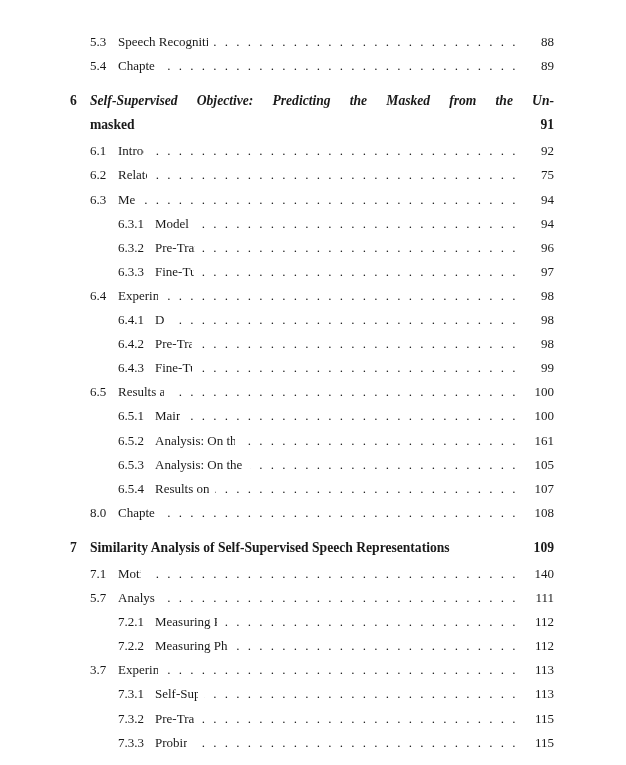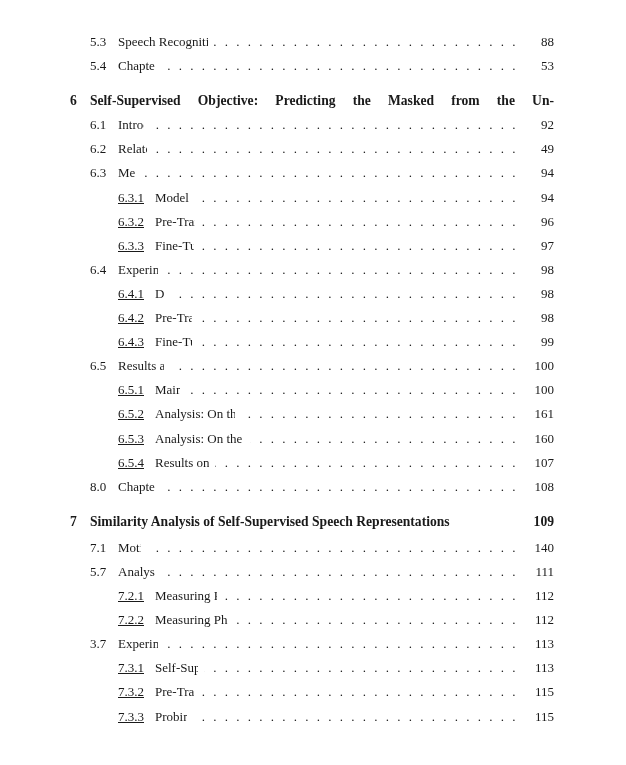--- a/index.html
+++ b/index.html
@@ -43,67 +43,74 @@
     min-width: 28px;
     text-align: right;
   }
   
   .lvl1 { font-weight: bold; font-size: 13.6px; margin-top: 11px; margin-bottom: 2px; }
   .lvl1 .num { width: 20px; }
   .lvl1 .title { flex: 1 1 auto; }
   .lvl2 { margin-left: 20px; }
   .lvl2 .num { width: 28px; }
   .lvl3 { margin-left: 48px; }
-  .lvl3 .num { width: 37px; text-decoration: underline; }
+  .lvl3 .num { width: 37px; }
   
   .wrap-first { margin-bottom: 0; }
   .wrap-first .title {
     text-align: justify;
     text-align-last: justify;
+    font-style: italic;
   }
   .wrap-second { margin-top: 0; margin-bottom: 2px; }
 </style>
 </head>
 <body>
 
 <div class="page">
   <div>
   <div class="row lvl2">
     <span class="num">5.3</span>
     <span class="title">Speech Recognition and Speech Translation Results</span>
     <span class="leader"></span>
     <span class="pg">88</span>
   </div>
 
   <div class="row lvl2">
     <span class="num">5.4</span>
     <span class="title">Chapter Summary</span>
     <span class="leader"></span>
-    <span class="pg">53</span>
+    <span class="pg">89</span>
   </div>
 
   <div class="row lvl1 wrap-first">
     <span class="num">6</span>
     <span class="title">Self-Supervised Objective: Predicting the Masked from the Un-</span>
 
   </div>
 
+  <div class="row lvl1 wrap-second">
+    <span class="num"></span>
+    <span class="title">masked</span>
+
+    <span class="pg">91</span>
+  </div>
 
   <div class="row lvl2">
     <span class="num">6.1</span>
     <span class="title">Introduction</span>
     <span class="leader"></span>
     <span class="pg">92</span>
   </div>
 
   <div class="row lvl2">
     <span class="num">6.2</span>
     <span class="title">Related Work</span>
     <span class="leader"></span>
-    <span class="pg">49</span>
+    <span class="pg">75</span>
   </div>
 
   <div class="row lvl2">
     <span class="num">6.3</span>
     <span class="title">Method</span>
     <span class="leader"></span>
     <span class="pg">94</span>
   </div>
 
   <div class="row lvl3">
@@ -173,21 +180,21 @@
     <span class="num">6.5.2</span>
     <span class="title">Analysis: On the Necessity of Contrastive Module</span>
     <span class="leader"></span>
     <span class="pg">161</span>
   </div>
 
   <div class="row lvl3">
     <span class="num">6.5.3</span>
     <span class="title">Analysis: On the Impact of Contrastive Module's Capacity</span>
     <span class="leader"></span>
-    <span class="pg">160</span>
+    <span class="pg">105</span>
   </div>
 
   <div class="row lvl3">
     <span class="num">6.5.4</span>
     <span class="title">Results on Voice Search Traffic</span>
     <span class="leader"></span>
     <span class="pg">107</span>
   </div>
 
   <div class="row lvl2">

